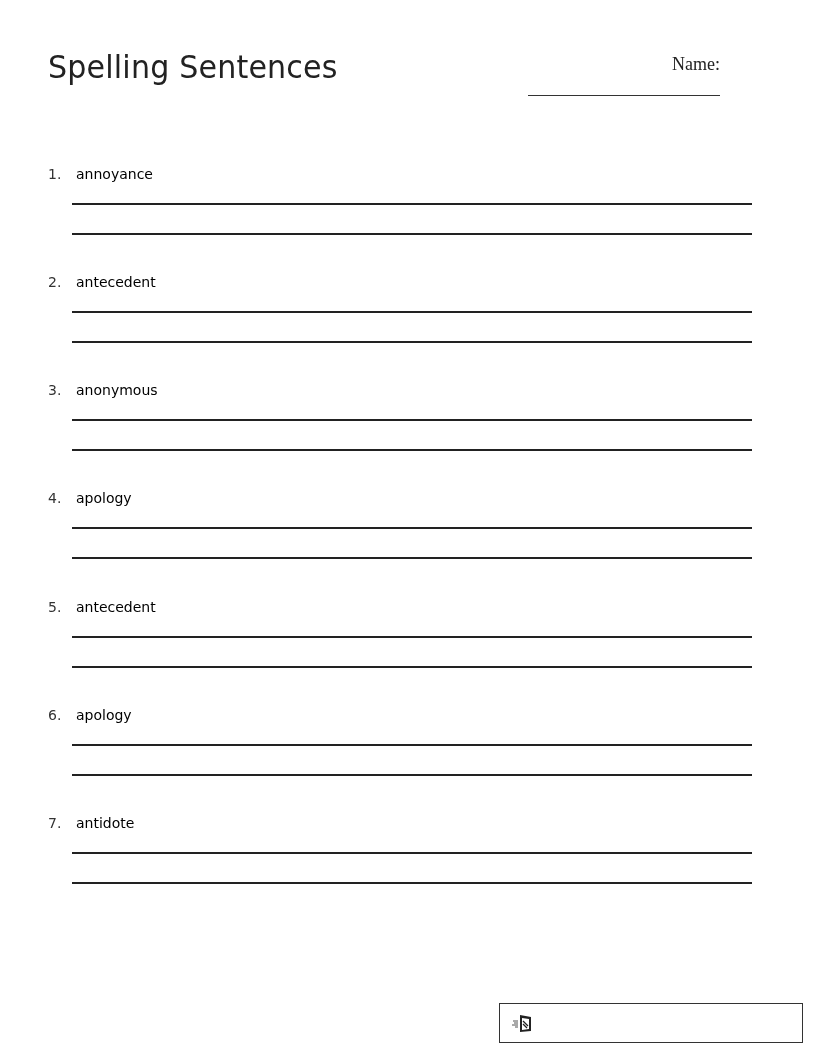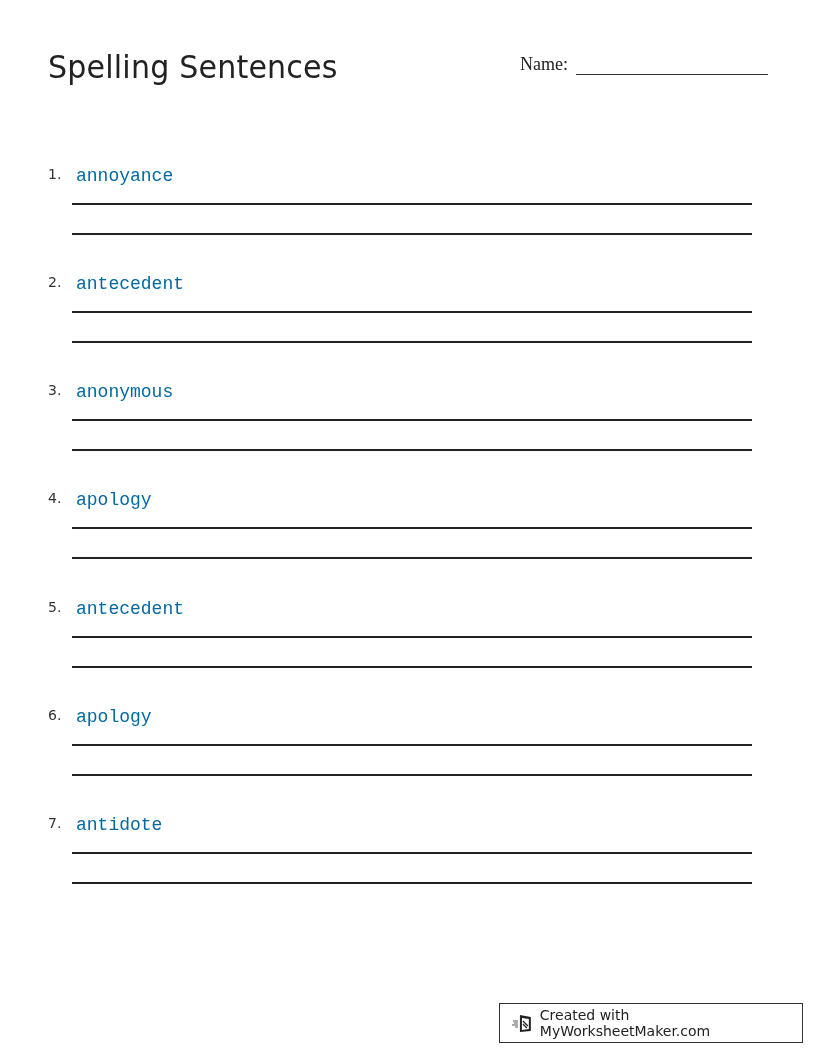--- a/index.html
+++ b/index.html
@@ -1,23 +1,23 @@
 <!DOCTYPE html>
 <html><head>
   <meta charset="utf-8">
   <style>
     html, body { margin: 0; padding: 0; background: #ffffff; }
     body { width: 816px; height: 1056px; position: relative; overflow: hidden; font-family: "DejaVu Sans", sans-serif; color: #222; }
     .title { position: absolute; left: 48px; top: 48px; font-size: 32px; font-weight: 400; color: #222; letter-spacing: 0.2px; font-family: "DejaVu Sans", sans-serif; transform: scaleX(0.94); transform-origin: left; }
-    .name-wrap { position: absolute; left: 520px; top: 54px; display: flex; align-items: flex-end; }
+    .name-wrap { position: absolute; left: 520px; top: 54px; display: flex; align-items: flex-end; flex-direction: column; }
     .name-label { font-family: "Liberation Serif", serif; font-size: 18px; color: #222; }
     .name-line { width: 192px; border-bottom: 1.5px solid #333; margin-left: 8px; height: 20px; }
     .item { position: absolute; left: 0; width: 816px; height: 108px; }
     .item-num { position: absolute; left: 48px; top: 0; font-size: 14px; color: #333; }
-    .item-word { position: absolute; left: 76px; top: 0; font-size: 18px; color: #0369a1; font-family: Liberation Mono, monospace; }
+    .item-word { position: absolute; left: 76px; top: 0; font-size: 14px; color: #000000; }
     .write-line { position: absolute; left: 72px; width: 680px; height: 0; border-top: 2px solid #222; }
     .write-line.l1 { top: 37px; }
     .write-line.l2 { top: 67px; }
     .footer { position: absolute; left: 499px; top: 1003px; width: 304px; height: 40px; border: 1.5px solid #333; box-sizing: border-box; display: flex; align-items: center; }
     .footer-icon { margin-left: 12px; width: 22px; height: 22px; }
     .footer-text { margin-left: 6px; font-size: 14px; color: #222; }
   </style>
 </head>
 <body>
 
@@ -81,14 +81,13 @@
   <svg class="footer-icon" viewBox="0 0 22 22">
     <line x1="1" y1="9" x2="6" y2="9" stroke="#555" stroke-width="1"></line>
     <line x1="2" y1="11" x2="6" y2="11" stroke="#555" stroke-width="1"></line>
     <line x1="0" y1="13" x2="6" y2="13" stroke="#555" stroke-width="1"></line>
     <line x1="3" y1="15" x2="6" y2="15" stroke="#555" stroke-width="1"></line>
     <path d="M8 3 L19 5 L19 19 L8 20 Z" fill="#222"></path>
     <path d="M10 6 L17 7 L17 17 L10 18 Z" fill="#fff"></path>
     <line x1="11" y1="9" x2="16" y2="14" stroke="#222" stroke-width="1.2"></line>
     <line x1="11" y1="12" x2="15" y2="16" stroke="#222" stroke-width="1.2"></line>
   </svg>
-  <span class="footer-text">Created with MyWorksheetMaker.com</span>
 </div>
 
 </body></html>

